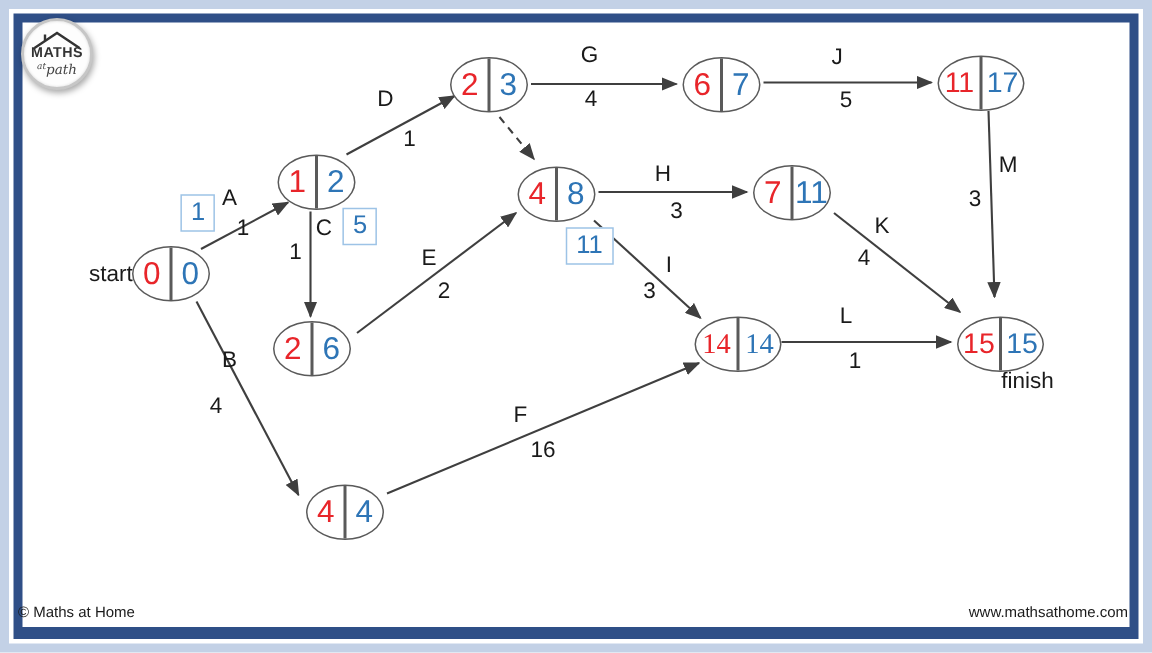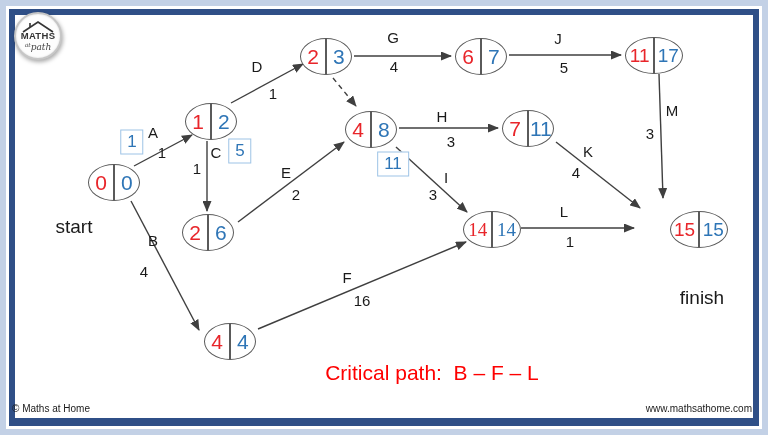--- a/index.html
+++ b/index.html
@@ -58,24 +58,23 @@
     border:1.6px solid #9dc3e6;
     background:#ffffff;
     color:#2e75b6;
     font-size:17px;
     padding:1px 6px 2px 6px;
     z-index:4;
   }
   .endpoint-label{
     position:absolute;
     transform:translate(-50%,-50%);
-    font-size:19px;
+    font-size:15px;
     color:#1a1a1a;
     white-space:nowrap;
-    margin-top:44px;
   }
   .caption{
     position:absolute;
     left:432px;top:373px;
     transform:translate(-50%,-50%);
     color:#fe0000;
     font-size:21px;
     white-space:pre;
   }
   .footer-left{
@@ -133,23 +132,22 @@
     <div class="logo">
       <svg class="roof" width="34" height="13" viewBox="0 0 34 13">
         <polyline points="2,12 17,2 32,12" fill="none" stroke="#333" stroke-width="1.6"></polyline>
         <line x1="9" y1="7" x2="9" y2="3" stroke="#333" stroke-width="1.6"></line>
       </svg>
       <span class="logo-title">MATHS</span>
       <span class="logo-sub"><span class="logo-at">at</span><span>path</span></span>
     </div>
 
     <div class="endpoint-label" style="left:74px;top:183px;">start</div>
-    <div class="endpoint-label" style="left:702px;top:254px;">finish</div>
-
-    <div class="caption">Critical path:  B – F – L</div>
+    <div class="endpoint-label" style="left:685px;top:254px;">finish</div>
+
 
     <div class="footer-left">© Maths at Home</div>
     <div class="footer-right">www.mathsathome.com</div>
   <div class="node" style="left: 88px; top: 163.5px; width: 52px; height: 37px;">
     <span class="num early">0</span>
     <span class="divider"></span>
     <span class="num late">0</span>
   </div>
       <div class="node" style="left: 185px; top: 102.5px; width: 52px; height: 37px;">
     <span class="num early">1</span>
@@ -184,21 +182,21 @@
       <div class="node" style="left: 182px; top: 213.5px; width: 52px; height: 37px;">
     <span class="num early">2</span>
     <span class="divider"></span>
     <span class="num late">6</span>
   </div>
       <div class="node wide" style="left: 463px; top: 210.5px; width: 58px; height: 37px; font-family: Liberation Serif, serif;">
     <span class="num early">14</span>
     <span class="divider"></span>
     <span class="num late">14</span>
   </div>
-      <div class="node wide" style="left: 638px; top: 210.5px; width: 58px; height: 37px; margin-left: 32px;">
+      <div class="node wide" style="left: 638px; top: 210.5px; width: 58px; height: 37px;">
     <span class="num early">15</span>
     <span class="divider"></span>
     <span class="num late">15</span>
   </div>
       <div class="node" style="left: 204px; top: 322.5px; width: 52px; height: 37px;">
     <span class="num early">4</span>
     <span class="divider"></span>
     <span class="num late">4</span>
   </div>
       <div class="edge-label" style="left: 153px; top: 132px;">A</div>

